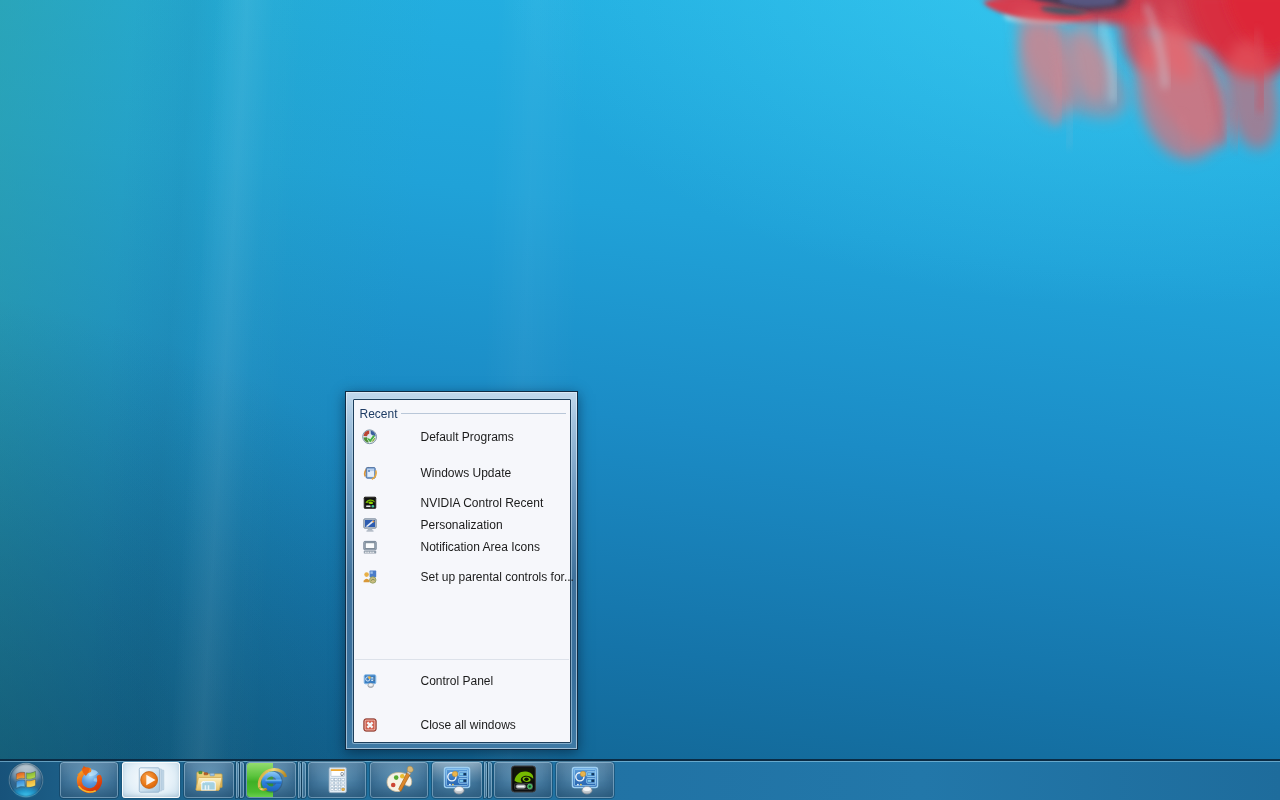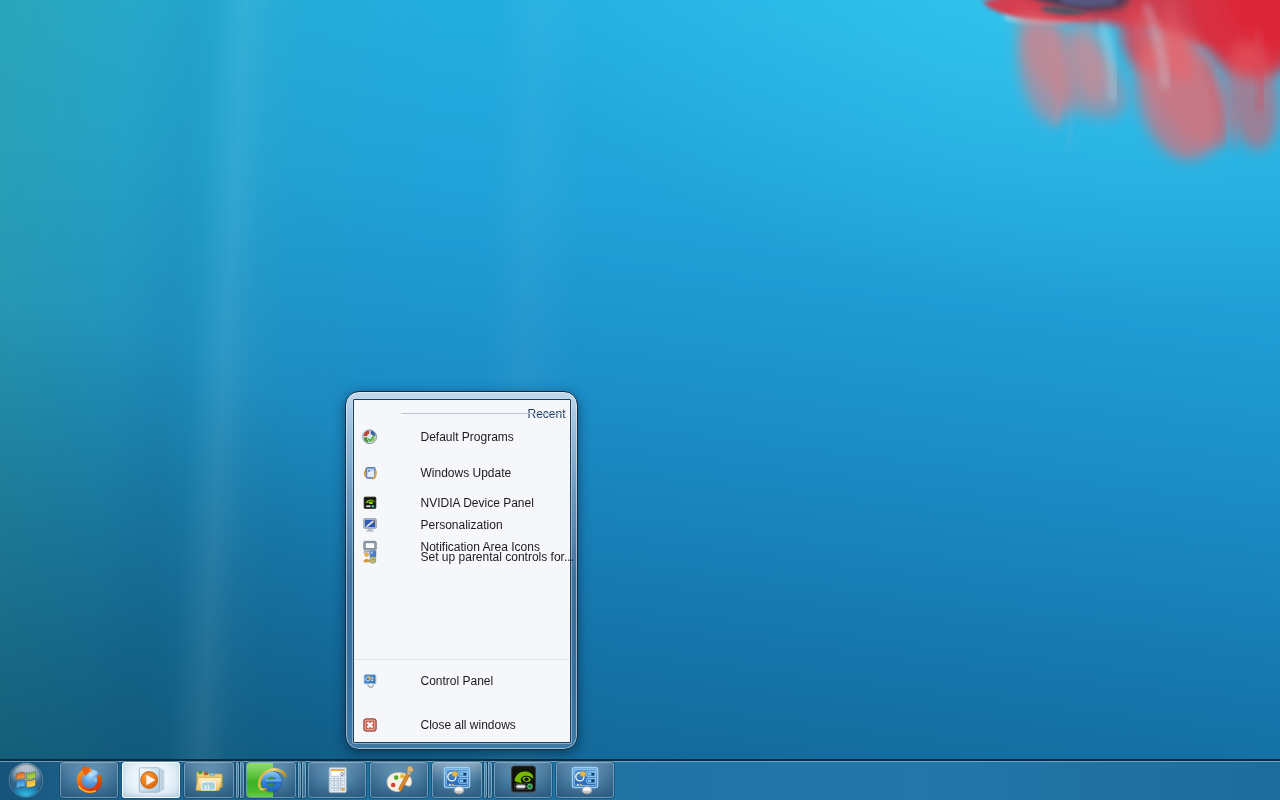--- a/index.html
+++ b/index.html
@@ -14,23 +14,23 @@
   
   #rays{position:absolute;left:0;top:0;width:1280px;height:800px;
     background:
       linear-gradient(93.5deg, rgba(255,255,255,0) 16.2%, rgba(255,255,255,.07) 18.6%, rgba(255,255,255,.015) 20.6%, rgba(255,255,255,0) 23%),
       linear-gradient(94deg, rgba(0,40,70,0) 10%, rgba(0,40,70,.05) 14.5%, rgba(0,40,70,0) 17.5%),
       linear-gradient(92deg, rgba(255,255,255,0) 38%, rgba(255,255,255,.04) 41%, rgba(255,255,255,0) 45%);
   }
 
   
   #jl{position:absolute;left:345px;top:391px;width:233px;height:359px;
-    border:1px solid #0f2c44;border-radius:14px;box-sizing:border-box;
+    border:1px solid #0f2c44;border-radius:0;box-sizing:border-box;
     background:linear-gradient(180deg,#c2d9ec 0%,#a3c3de 8%,#6f9ac0 28%,#40729c 52%,#386f9c 78%,#3f7aa5 100%);
-    box-shadow:0 3px 12px rgba(0,15,35,.50), inset 0 0 0 1px rgba(238,248,255,.55);text-align:right;}
+    box-shadow:0 3px 12px rgba(0,15,35,.50), inset 0 0 0 1px rgba(238,248,255,.55);}
   #jl .inner{position:absolute;left:6.5px;top:6.5px;right:6.5px;bottom:6.5px;
     border:1px solid #1e3f5b;border-radius:1px;background:#f6f7fb;
     box-shadow:0 0 0 1px rgba(200,225,242,.5);}
   #jl .hdr{position:absolute;left:6px;top:4.5px;right:4px;height:16px;}
   #jl .hdr span{font-size:12px;color:#1e3c64;}
   #jl .hdr .line{position:absolute;left:41px;right:0;top:9px;height:1px;background:#b9c7d8;}
   .mi{position:absolute;left:0;width:100%;height:22px;}
   .mi .ic{position:absolute;left:8px;top:3px;width:16px;height:16px;}
   .mi .tx{position:absolute;left:31px;top:4px;font-size:12px;color:#1b1b1b;white-space:nowrap;margin-left:36px;}
   #jl .sep{position:absolute;left:1px;right:1px;top:259.5px;height:1px;background:#dde2ea;}
@@ -134,21 +134,21 @@
       <div class="mi" style="top:92.5px">
           <svg class="ic" viewBox="0 0 16 16">
         <rect x="1.8" y="1.8" width="12.4" height="12" rx="1.4" fill="#131313"></rect>
         <rect x="2.4" y="2.4" width="11.2" height="10.8" rx="1" fill="none" stroke="#3c3c34" stroke-width="0.8"></rect>
         <path d="M3.4,7.6 Q5.4,4.2 8.6,4.4 Q11.6,4.6 12.6,6.2 L12.6,7.4 Q10.6,5.4 8.2,5.8 Q5.8,6.2 5.4,8.2 Z" fill="#76b900"></path>
         <path d="M6.4,7.0 Q8.0,6.0 10.0,6.8 Q11.4,7.4 11.0,8.4 Q9.4,9.4 7.4,8.8 Q6.2,8.2 6.4,7.0 Z" fill="#8fd400"></path>
         <rect x="3.4" y="10" width="9.2" height="2.4" rx="0.5" fill="#2a2a2a"></rect>
         <rect x="4" y="10.4" width="4.6" height="1.6" rx="0.8" fill="#e8e8e8"></rect>
         <circle cx="10.9" cy="11.2" r="1.2" fill="#3cc89c"></circle>
       </svg>
-          <span class="tx">NVIDIA Device Panel</span>
+          <span class="tx">NVIDIA Control Recent</span>
         </div>
       <div class="mi" style="top:114.5px">
           <svg class="ic" viewBox="0 0 16 16">
         <rect x="1.8" y="1.8" width="12.4" height="9.4" rx="1" fill="#b9c4cf" stroke="#79899a" stroke-width="0.9"></rect>
         <rect x="3" y="3" width="10" height="7" fill="#2d5cb0"></rect>
         <path d="M3.6,9.4 L10.6,3.4 L12.4,4.2 L5.8,9.8 Z" fill="#e8eef6"></path>
         <circle cx="11.4" cy="4.4" r="1" fill="#e89838"></circle>
         <path d="M6.3,11.2 h3.4 l1,2.3 h-5.4 Z" fill="#aab6c2"></path>
         <rect x="4.4" y="13.4" width="7.2" height="1" rx="0.5" fill="#95a2b0"></rect>
       </svg>
@@ -159,21 +159,21 @@
         <rect x="1.8" y="2.4" width="12.4" height="8.6" rx="1" fill="#aeb9c4" stroke="#6d7d8e" stroke-width="0.9"></rect>
         <rect x="3.2" y="3.8" width="9.6" height="5.8" fill="#fbfcfd" stroke="#5a6a7a" stroke-width="0.7"></rect>
         <rect x="1.8" y="12" width="12.4" height="2.5" rx="0.6" fill="#8d9aa8"></rect>
         <rect x="2.8" y="12.7" width="1.9" height="1.1" fill="#f2f4f6"></rect>
         <rect x="5.3" y="12.7" width="1.9" height="1.1" fill="#f2f4f6"></rect>
         <rect x="7.8" y="12.7" width="1.9" height="1.1" fill="#f2f4f6"></rect>
         <rect x="10.3" y="12.7" width="1.9" height="1.1" fill="#f2f4f6"></rect>
       </svg>
           <span class="tx">Notification Area Icons</span>
         </div>
-      <div class="mi" style="top:146px">
+      <div class="mi" style="top:166px">
           <svg class="ic" viewBox="0 0 16 16">
         <rect x="7.6" y="1.6" width="6.6" height="6.6" rx="0.6" fill="#4a7cc8"></rect>
         <rect x="8.4" y="2.4" width="2.4" height="2.4" fill="#9cc0ec"></rect>
         <circle cx="4.6" cy="5.6" r="2.3" fill="#e8b048"></circle>
         <path d="M1.6,11.8 Q4.6,7.6 7.6,11.8 L7.6,13.2 L1.6,13.2 Z" fill="#d89838"></path>
         <circle cx="10.8" cy="11" r="3.2" fill="#c9bc82" stroke="#8a9a58" stroke-width="0.8"></circle>
         <path d="M9,11.6 Q10.8,9.2 12.8,11.2" fill="none" stroke="#7a8a48" stroke-width="0.9"></path>
       </svg>
           <span class="tx">Set up parental controls for...</span>
         </div>

